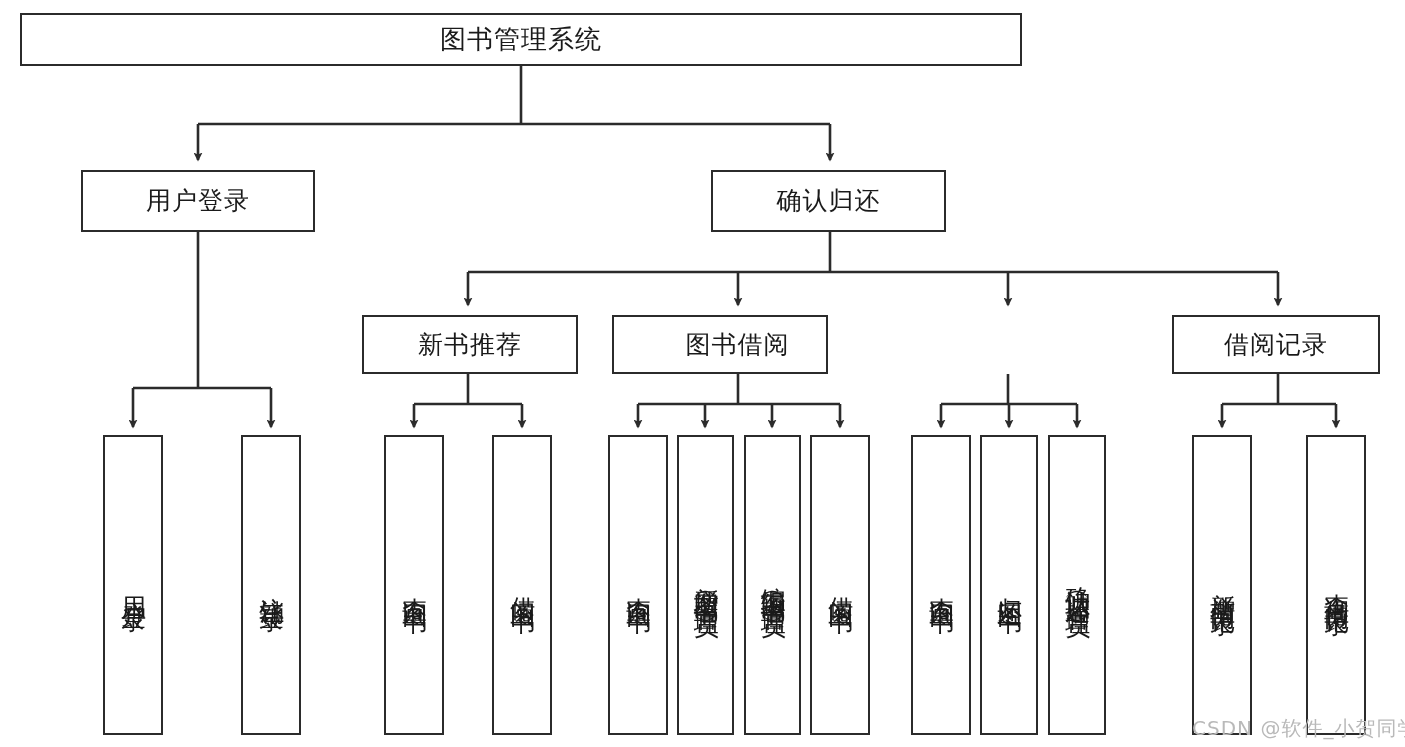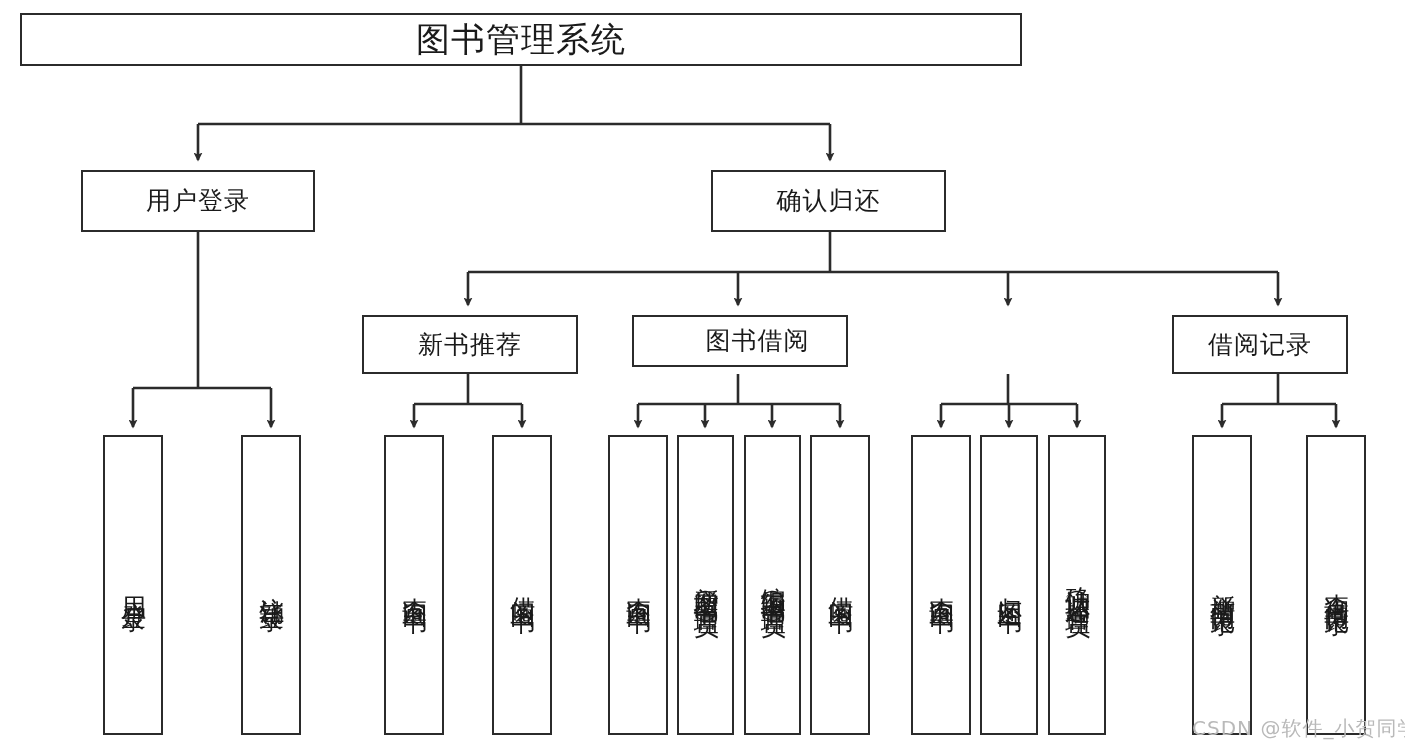--- a/index.html
+++ b/index.html
@@ -34,21 +34,21 @@
     align-items: center;
     justify-content: center;
     color: #1a1a1a;
   }
   .node.horiz {
     font-size: 25px;
     letter-spacing: 1px;
     line-height: 1.1;
   }
   .node.root {
-    font-size: 34px;
+    font-size: 26px;
   }
   .node.leaf {
     font-size: 25px;
     padding: 6px 0;
     align-items: center;
   }
   .vtext {
     writing-mode: vertical-rl;
     text-orientation: upright;
     letter-spacing: 4px;
@@ -127,24 +127,24 @@
   <div class="node horiz" style="left:81px; top:170px; width:234px; height:62px;">
     <span>用户登录</span>
   </div>
   <div class="node horiz" style="left:711px; top:170px; width:235px; height:62px;">
     <span>确认归还</span>
   </div>
 
   <div class="node horiz" style="left:362px; top:315px; width:216px; height:59px;text-align:right;">
     <span>新书推荐</span>
   </div>
-  <div class="node horiz" style="left:632px; top:315px; width:216px; height:52px;padding-left:35px;">
+  <div class="node horiz" style="left:612px; top:315px; width:216px; height:59px;padding-left:35px;">
     <span>图书借阅</span>
   </div>
-  <div class="node horiz" style="left:1172px; top:315px; width:176px; height:59px;">
+  <div class="node horiz" style="left:1172px; top:315px; width:208px; height:59px;">
     <span>借阅记录</span>
   </div>
 
   <div class="node leaf" style="left:103px; top:435px; width:60px; height:300px;">
     <span class="vtext">用户登录</span>
   </div>
   <div class="node leaf" style="left:241px; top:435px; width:60px; height:300px;">
     <span class="vtext">注销登录</span>
   </div>
 

